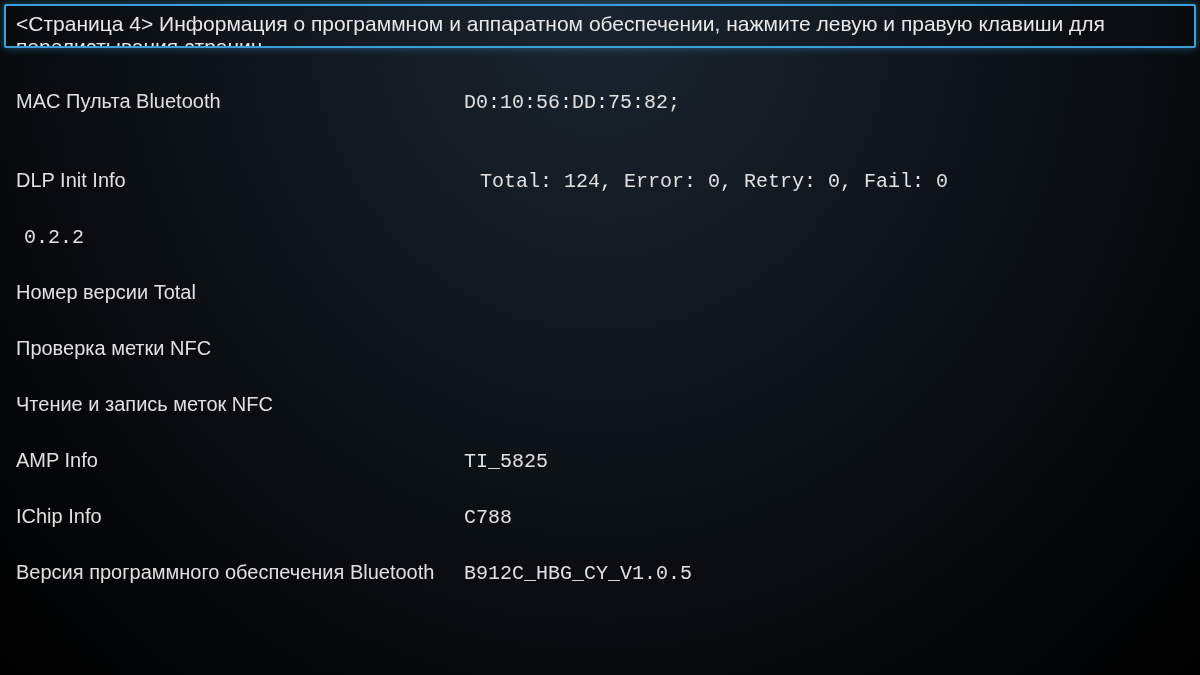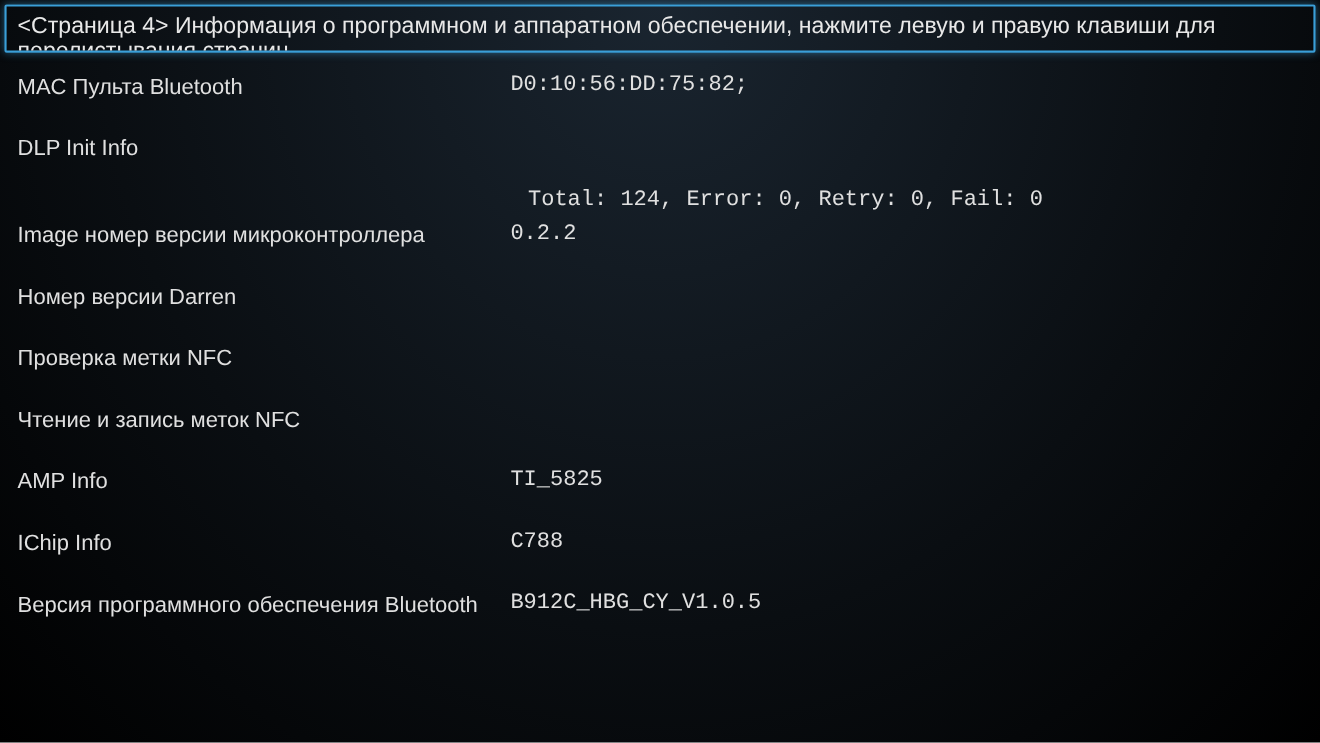--- a/index.html
+++ b/index.html
@@ -27,21 +27,21 @@
     .header-text {
       font-size: 21px;
       color: #e8e8e8;
       line-height: 1.1;
     }
     .content {
       padding: 10px 16px;
     }
     .row {
       display: flex;
-      align-items: flex-start;
+      align-items: flex-end;
       min-height: 56px;
       padding: 4px 0;
     }
     .row-tall {
       min-height: 72px;
     }
     .label {
       width: 440px;
       flex-shrink: 0;
       font-size: 20px;
@@ -69,25 +69,24 @@
 <div class="content">
   <div class="row">
     <div class="label">MAC Пульта Bluetooth</div>
     <div class="value">D0:10:56:DD:75:82;</div>
   </div>
   <div class="row">
     <div class="label">DLP Init Info</div>
     <div class="value value-indent">Total: 124,  Error: 0,  Retry: 0,  Fail: 0</div>
   </div>
   <div class="row">
-    <div class="label">Image номер версии микроконтроллера</div>
     <div class="value">0.2.2</div>
   </div>
   <div class="row">
-    <div class="label">Номер версии Darren</div>
+    <div class="label">Номер версии Total</div>
     <div class="value"></div>
   </div>
   <div class="row">
     <div class="label">Проверка метки NFC</div>
     <div class="value"></div>
   </div>
   <div class="row">
     <div class="label">Чтение и запись меток NFC</div>
     <div class="value"></div>
   </div>

